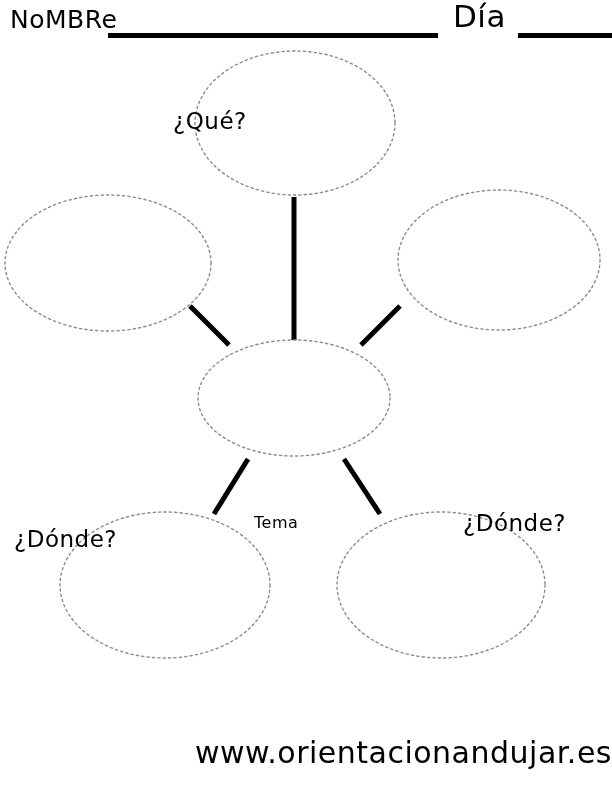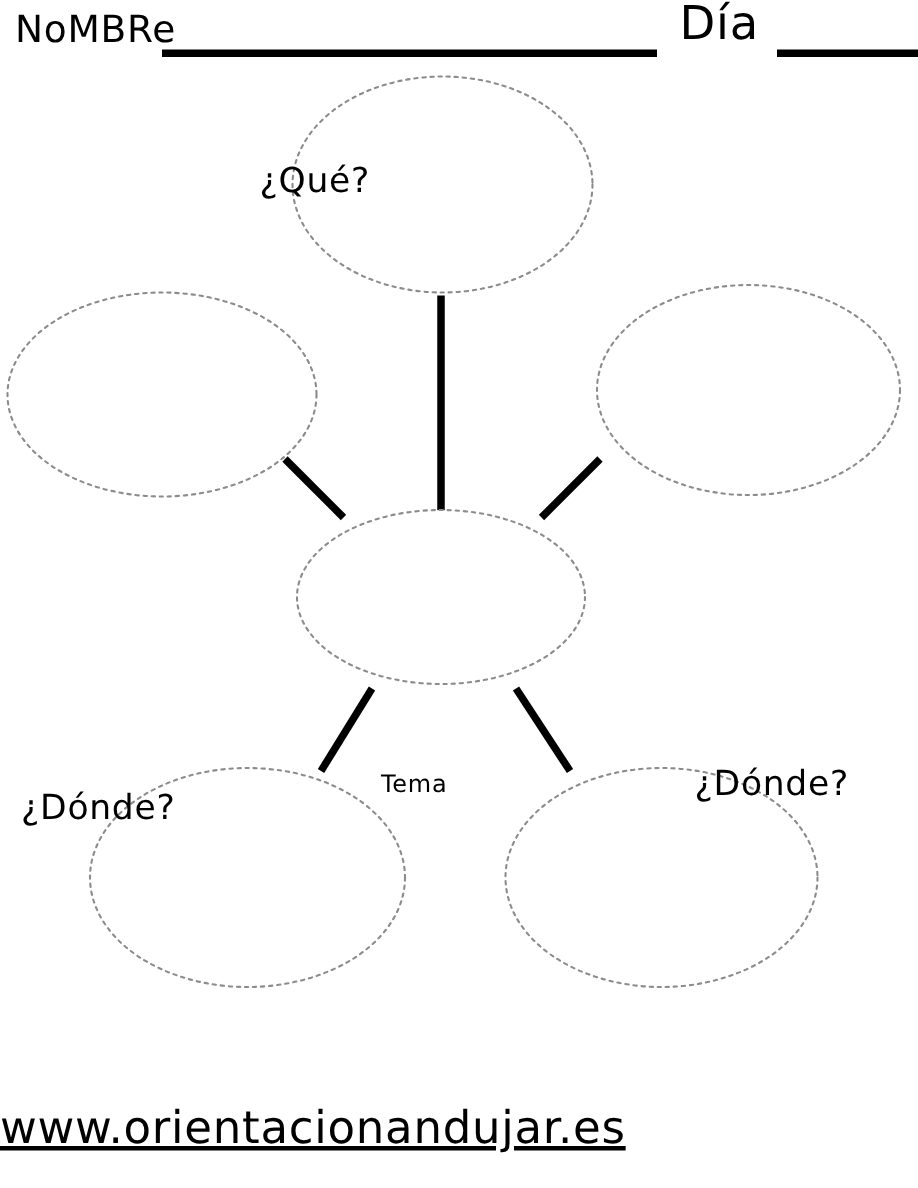--- a/index.html
+++ b/index.html
@@ -93,22 +93,21 @@
   .lbl-donde    { left:  14px; top: 486px; }
   .lbl-tema     { left: 254px; top: 470px; font-size: 16px; }
   .lbl-cuando   { left: 463px; top: 470px; }
 
   
   .footer {
     position: absolute;
     left: 0;
     top: 735px;
     width: 612px;
-    text-align: left;
-    text-decoration: underline;
+    text-align: right;
   }
   .footer-url {
     font-size: 30px;
     line-height: 36px;
     letter-spacing: 0.5px;
     font-family: "DejaVu Sans", "Liberation Sans", sans-serif;
     white-space: nowrap;
   }
 </style>
 </head>

